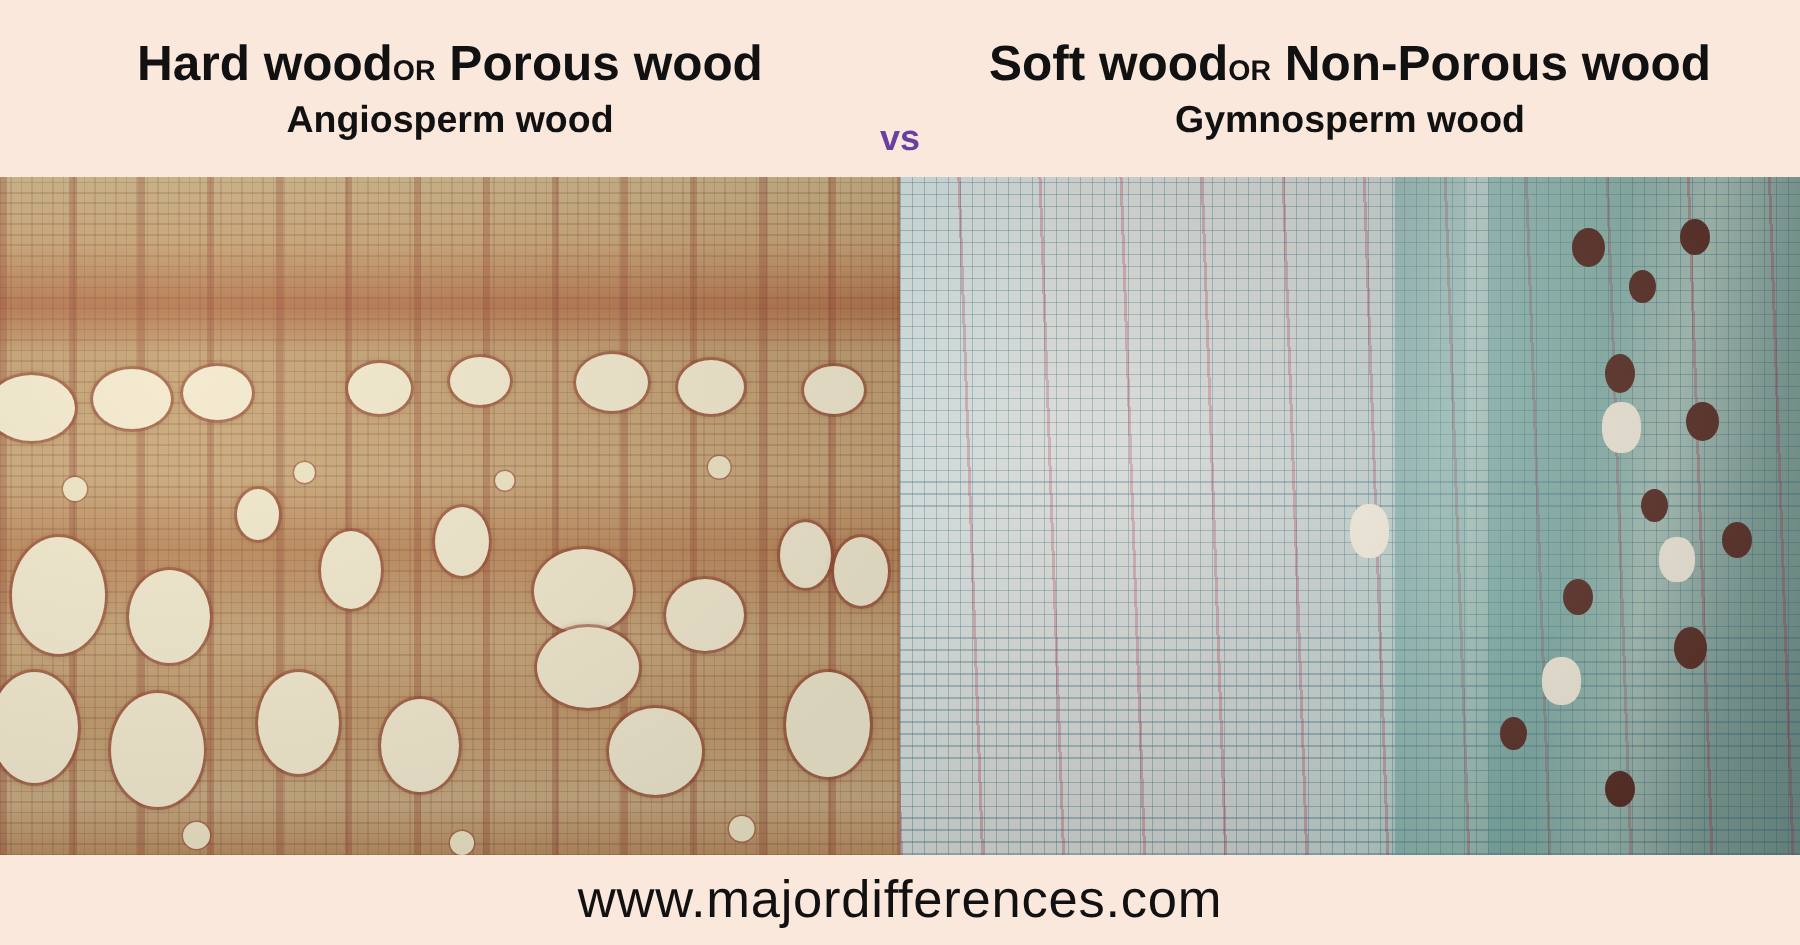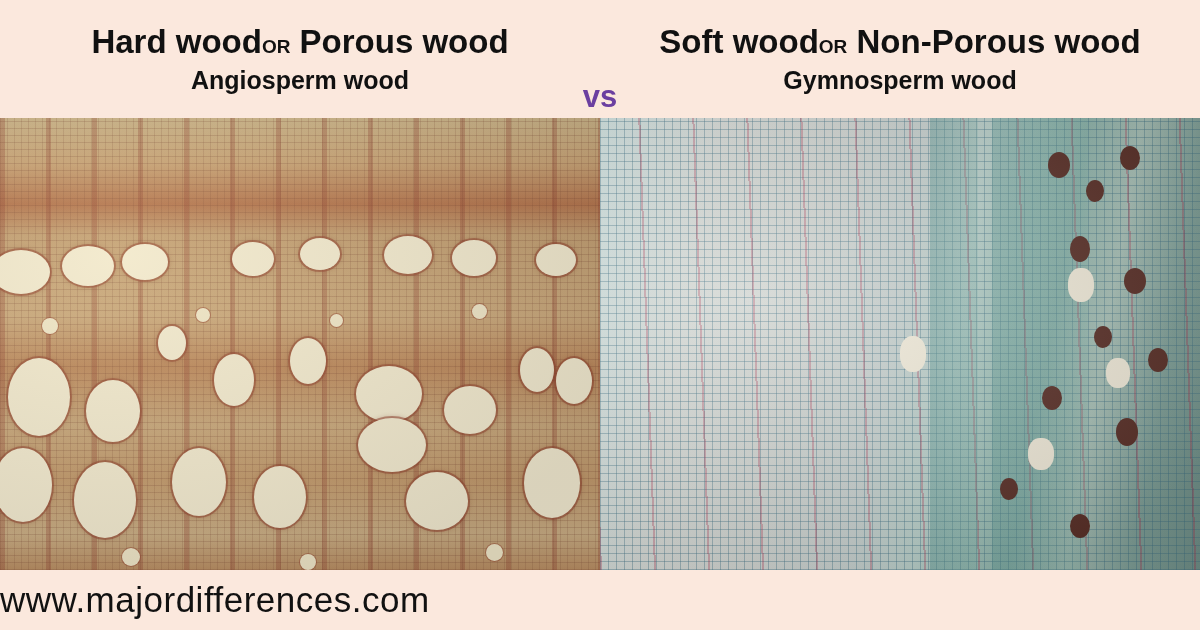--- a/index.html
+++ b/index.html
@@ -47,21 +47,21 @@
   .or {
     font-size: 19px;
     font-weight: bold;
     vertical-align: baseline;
   }
   .vs {
     position: absolute;
     left: 50%;
     top: 79px;
     transform: translateX(-50%);
-    font-size: 31px;
+    font-size: 24px;
     font-weight: bold;
     color: #6b3fa0;
     letter-spacing: 0px;
   }
 
   
   .images {
     position: absolute;
     top: 118px; left: 0;
     width: 1200px; height: 452px;
@@ -195,20 +195,21 @@
       radial-gradient(ellipse at 25% 40%, rgba(255,255,255,0.18), rgba(0,0,0,0.12) 85%);
   }
 
   
   .footer {
     position: absolute;
     left: 0; top: 570px;
     width: 1200px; height: 60px;
     display: flex;
     align-items: center;
+    justify-content: center;
   }
   .site {
     font-size: 35px;
     color: #111;
     letter-spacing: 0.5px;
     font-family: "Liberation Sans", sans-serif;
   }
 </style>
 </head>
 <body>

